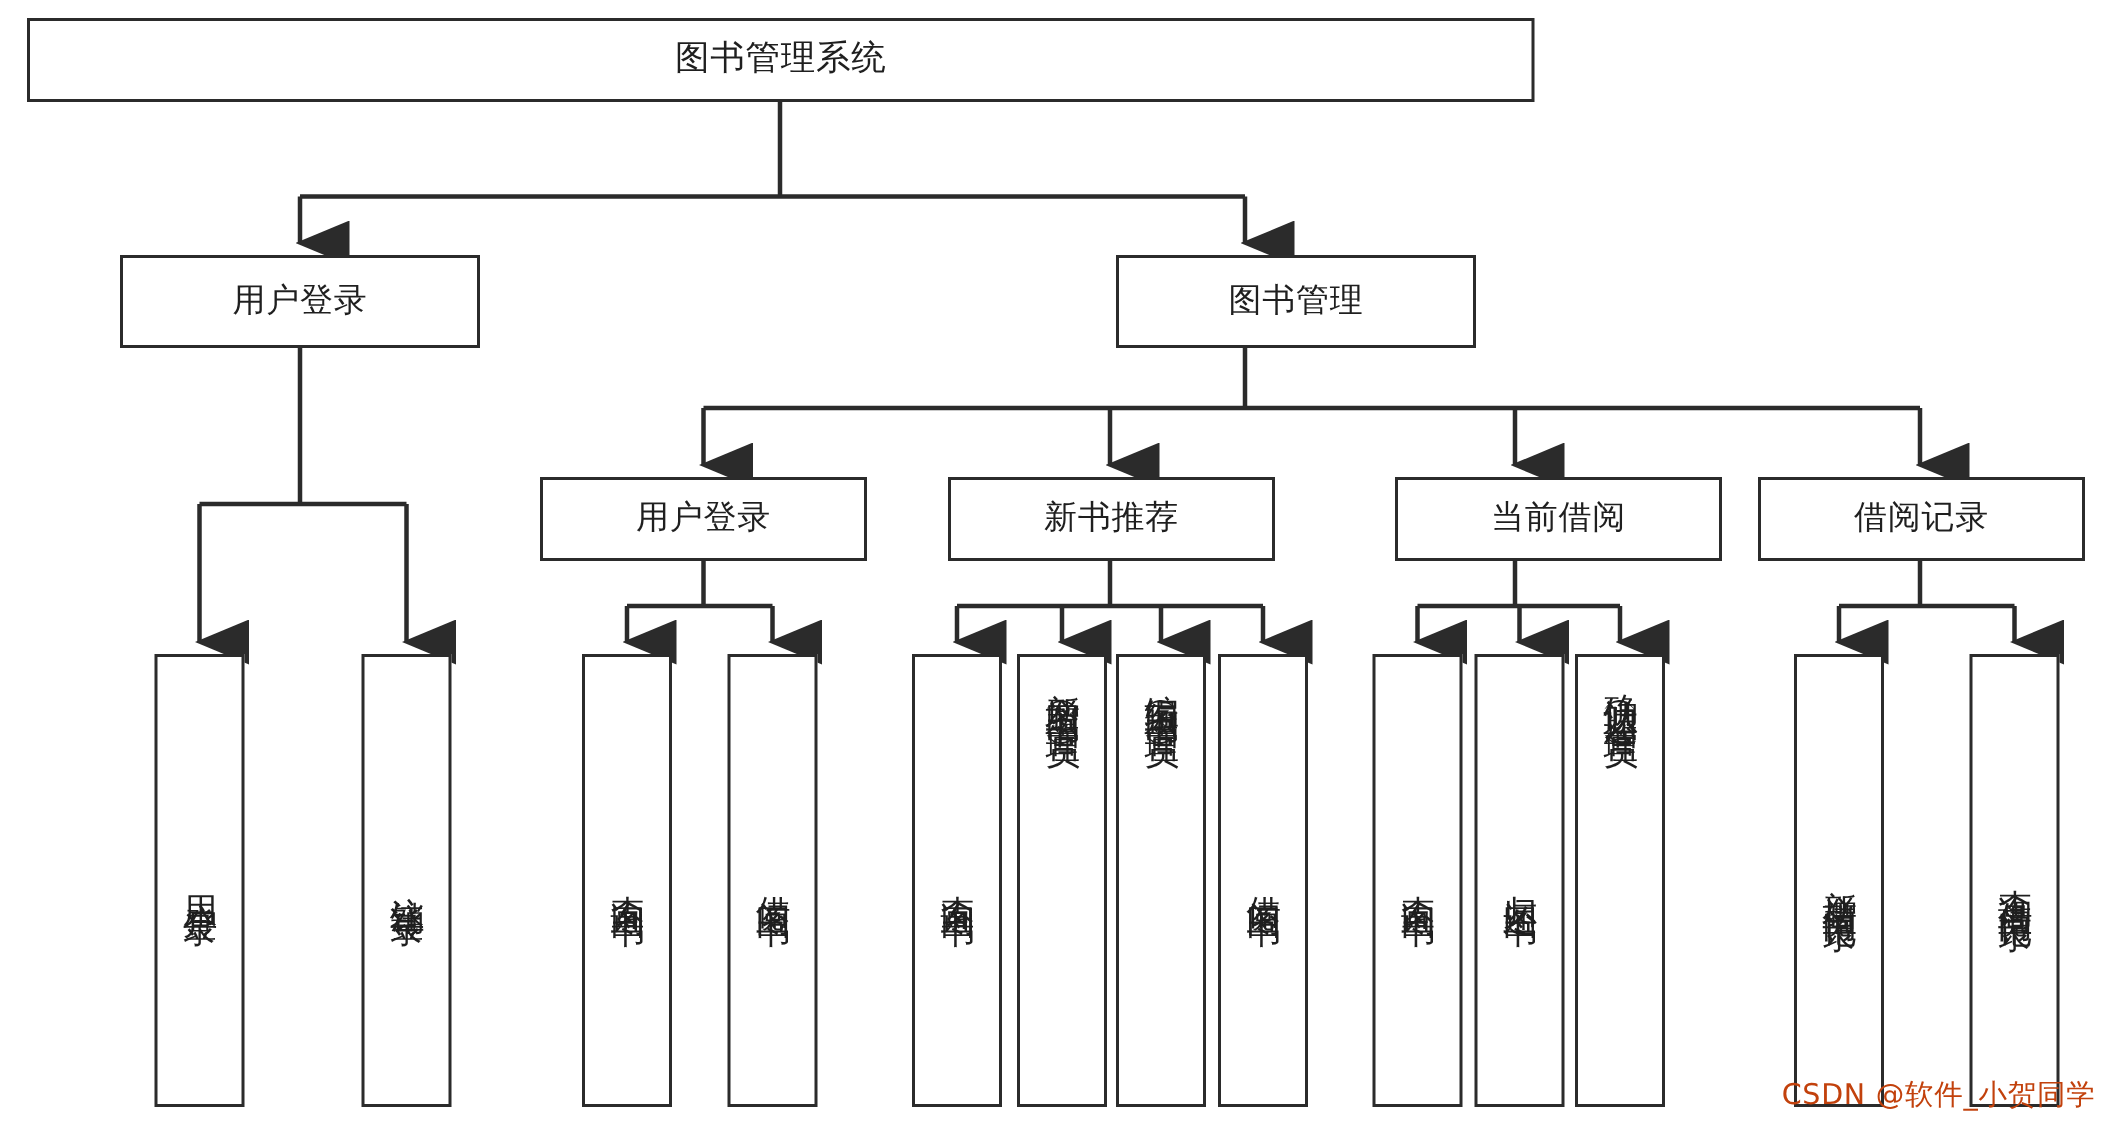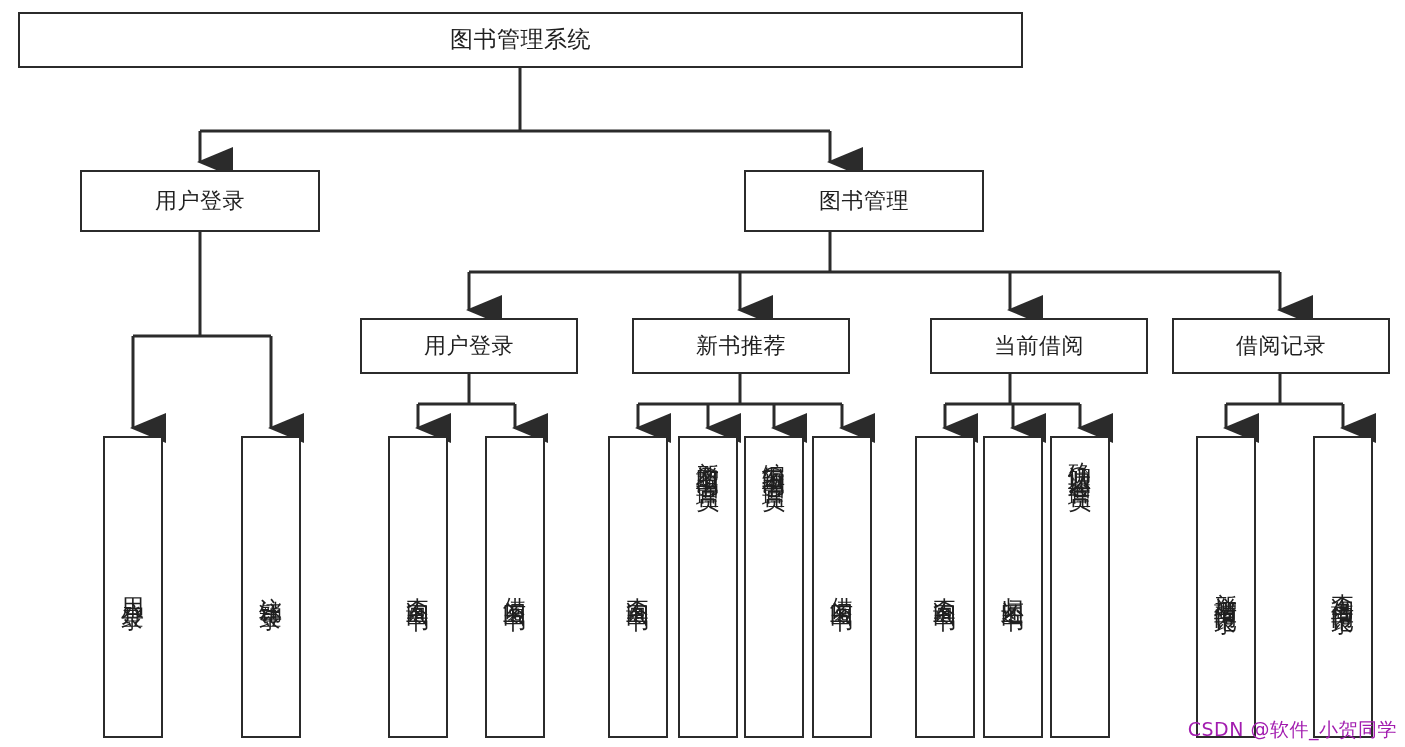--- a/index.html
+++ b/index.html
@@ -108,21 +108,21 @@
   #leaf-cb-confirm-return    { left: 1050px; }
   #leaf-br-add-record        { left: 1196px; }
   #leaf-br-query-record      { left: 1313px; }
 
   
   #watermark {
     position: absolute;
     right: 8px;
     bottom: 4px;
     font-size: 19px;
-    color: #a21caf;
+    color: #c2410c;
     letter-spacing: 0.5px;
     z-index: 20;
     white-space: nowrap;
     margin-top: 24px;
   }
 </style>
 </head>
 <body>
 
 <div id="diagram-root">

